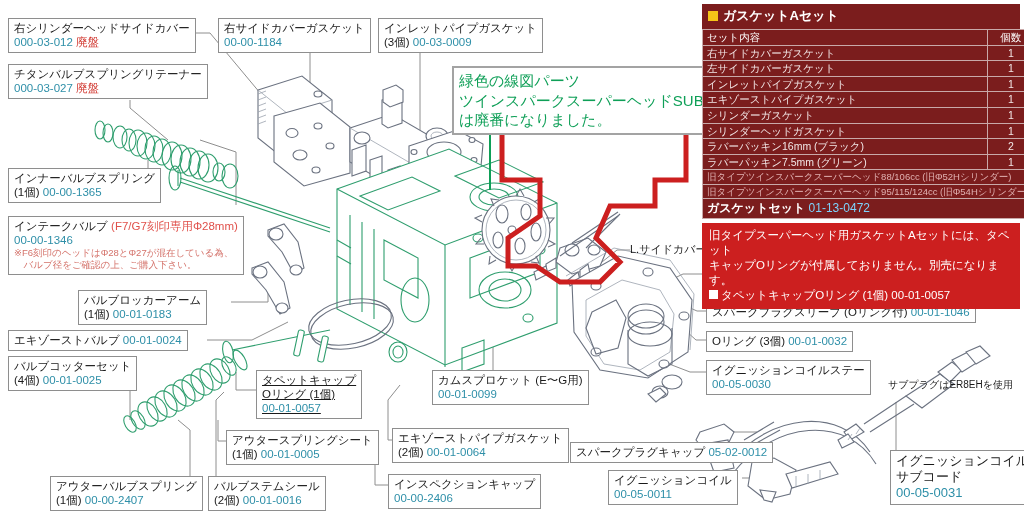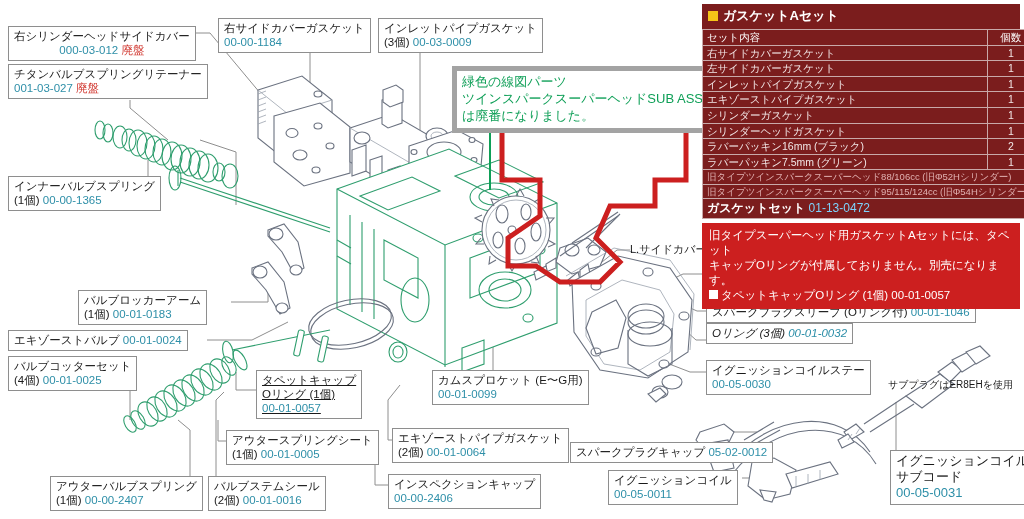--- a/index.html
+++ b/index.html
@@ -27,24 +27,24 @@
   }
   .cal .pn { color:#2e8fa8; }
   .cal .hai { color:#d0342c; }
   .cal .note { color:#d4726a; font-size:9.5px; display:block; line-height:1.25; }
   .cal .red-in { color:#e0504a; }
   svg.leaders { position:absolute; left:0; top:0; width:1024px; height:519px; z-index:4; pointer-events:none; }
 
   
   .greenbox {
     position:absolute;
-    border:5px solid #a3a3a3;
+    border:2px solid #a3a3a3;
     background:#ffffff;
     color:#0e9f57;
-    font-size:13px;
+    font-size:15px;
     line-height:1.3;
     padding:3px 5px;
     white-space:nowrap;
     z-index:32;
   }
 
   
   svg.redpoly { position:absolute; left:0; top:0; width:1024px; height:519px; z-index:20; pointer-events:none; }
 
   
@@ -379,49 +379,56 @@
 
   <div class="greenbox" style="left:452px; top:66px;">
     <div>緑色の線図パーツ</div>
     <div>ツインスパークスーパーヘッドSUB ASSY.</div>
     <div>は廃番になりました。</div>
   </div>
   <svg class="leaders" viewBox="0 0 1024 519" style="z-index:31;">
     <path d="M490 113 L490 190" stroke="#0e9f57" stroke-width="2" fill="none"></path>
   </svg>
 
-  <div class="cal" style="left:8px; top:26px;text-align:center;">
+  <div class="cal" style="left:8px; top:18px;">
     <div>右シリンダーヘッドサイドカバー</div>
     <div><span class="pn">000-03-012</span>
       <span class="hai">廃盤</span></div>
   </div>
 
   <div class="cal" style="left:8px; top:64px;">
     <div>チタンバルブスプリングリテーナー</div>
-    <div><span class="pn">001-03-027</span>
+    <div><span class="pn">000-03-027</span>
       <span class="hai">廃盤</span></div>
   </div>
 
   <div class="cal" style="left:218px; top:18px;">
     <div>右サイドカバーガスケット</div>
     <div><span class="pn">00-00-1184</span></div>
   </div>
 
   <div class="cal" style="left:378px; top:18px;">
     <div>インレットパイプガスケット</div>
     <div><span>(3個)</span>
       <span class="pn">00-03-0009</span></div>
   </div>
 
-  <div class="cal" style="left:8px; top:176px;">
+  <div class="cal" style="left:8px; top:168px;">
     <div>インナーバルブスプリング</div>
     <div><span>(1個)</span>
       <span class="pn">00-00-1365</span></div>
   </div>
 
+  <div class="cal" style="left:8px; top:216px;">
+    <div><span>インテークバルブ</span>
+      <span class="red-in">(F7/G7刻印専用Φ28mm)</span></div>
+    <div><span class="pn">00-00-1346</span></div>
+    <span class="note">※F6刻印のヘッドはΦ28とΦ27が混在している為、</span>
+    <span class="note">　バルブ径をご確認の上、ご購入下さい。</span>
+  </div>
 
   <div class="cal" style="left:78px; top:290px;">
     <div>バルブロッカーアーム</div>
     <div><span>(1個)</span>
       <span class="pn">00-01-0183</span></div>
   </div>
 
   <div class="cal" style="left:8px; top:330px;">
     <span>エキゾーストバルブ</span>
     <span class="pn">00-01-0024</span>
@@ -481,21 +488,21 @@
   <div class="cal" style="left:706px; top:262px;">
     <div>アルミ削り出し左シリンダーヘッドサイドカバー</div>
     <div><span class="hai">廃盤</span></div>
   </div>
 
   <div class="cal" style="left:706px; top:302px;">
     <span>スパークプラグスリーブ (Oリング付)</span>
     <span class="pn">00-01-1046</span>
   </div>
 
-  <div class="cal" style="left:706px; top:323px;font-style:italic;">
+  <div class="cal" style="left:706px; top:331px;">
     <span>Oリング (3個)</span>
     <span class="pn">00-01-0032</span>
   </div>
 
   <div class="cal" style="left:706px; top:360px;">
     <div>イグニッションコイルステー</div>
     <div><span class="pn">00-05-0030</span></div>
   </div>
 
   <div class="cal" style="left:570px; top:442px;">

